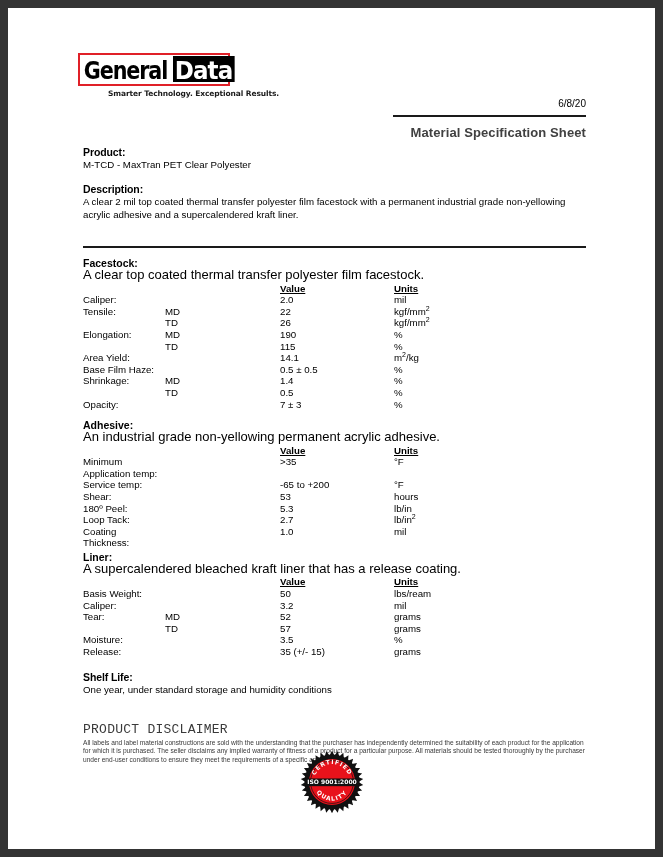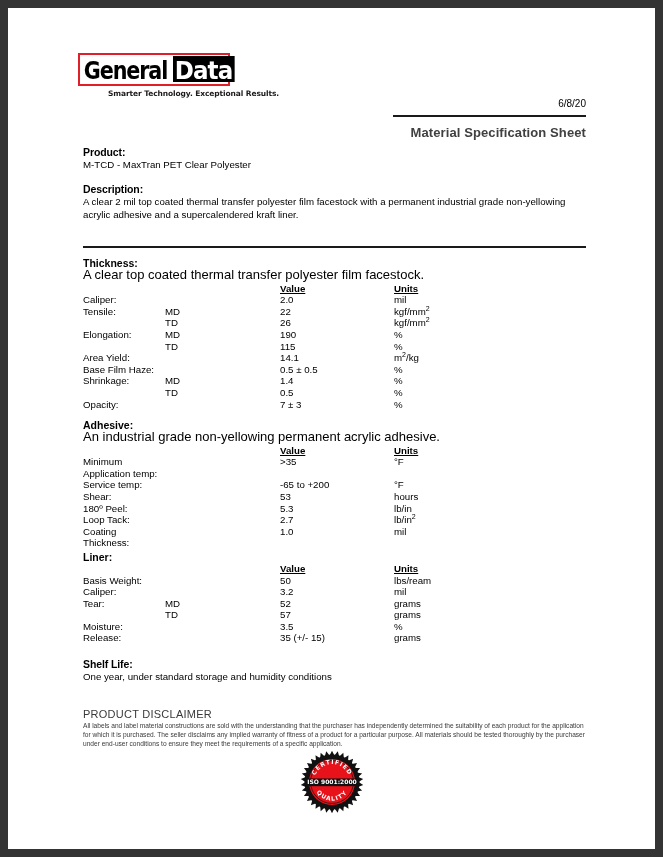--- a/index.html
+++ b/index.html
@@ -160,24 +160,25 @@
     padding-bottom: 0px;
   }
   .col-label { width: 82px; }
   .col-dir   { width: 115px; }
   .col-val   { width: 114px; }
   .col-unit  { width: auto; }
   sup { font-size: 7px; line-height: 0; }
 
   
   .disclaimer-title {
-    font-size: 11px;
+    font-size: 13px;
     color: #3a3a3a;
     letter-spacing: 0.25px;
     margin: 0 0 2px 0;
+    font-family: Liberation Mono, monospace;
   }
   .disclaimer-body {
     font-size: 6.6px;
     color: #3a3a3a;
     line-height: 8.6px;
     margin: 0;
     text-align: left;
   }
 
   
@@ -233,21 +234,21 @@
     </div>
 
     <div class="block-gap"></div>
 
 
     <div class="section-rule"></div>
 
     <div style="height:9px"></div>
 
     <div>
-      <p class="spec-head">Thickness:</p>
+      <p class="spec-head">Facestock:</p>
       <p class="spec-desc">A clear top coated thermal transfer polyester film facestock.</p>
       <table class="spec">
         <thead>
           <tr>
             <th class="col-label"></th>
             <th class="col-dir"></th>
             <th class="col-val">Value</th>
             <th class="col-unit">Units</th>
           </tr>
         </thead>
@@ -368,20 +369,21 @@
               <td class="col-unit">mil</td>
             </tr>
           </tbody>
       </table>
     </div>
 
     <div style="height:2px"></div>
 
     <div>
       <p class="spec-head">Liner:</p>
+      <p class="spec-desc">A supercalendered bleached kraft liner that has a release coating.</p>
       <table class="spec">
         <thead>
           <tr>
             <th class="col-label"></th>
             <th class="col-dir"></th>
             <th class="col-val">Value</th>
             <th class="col-unit">Units</th>
           </tr>
         </thead>
         <tbody>

